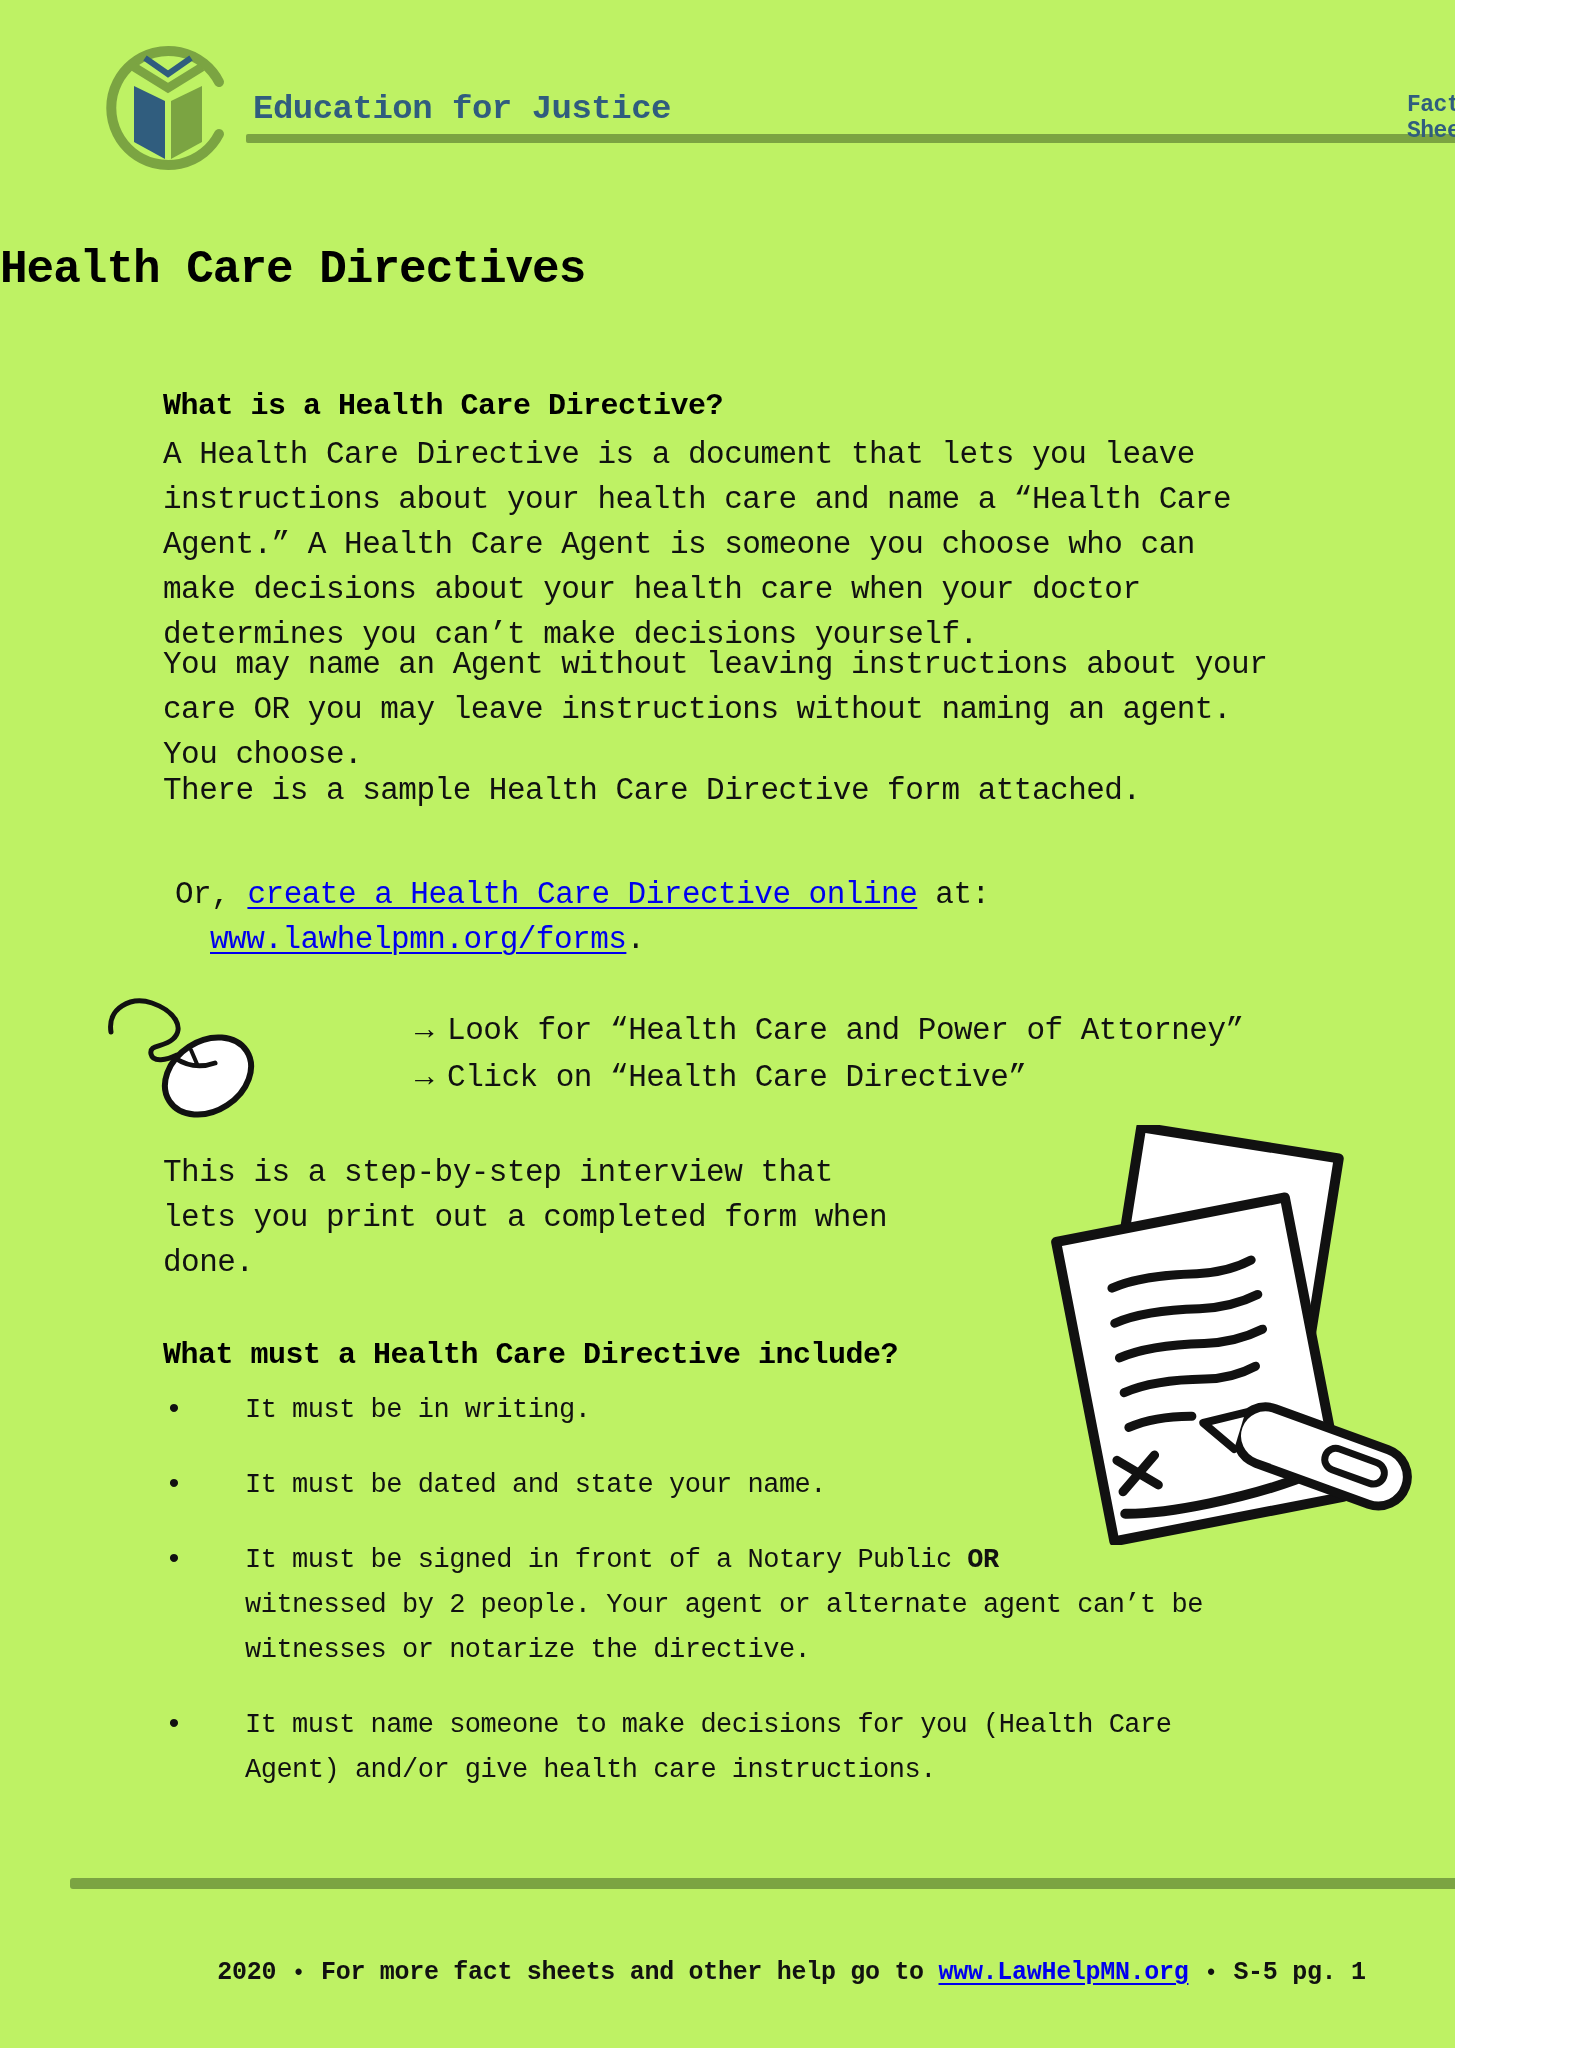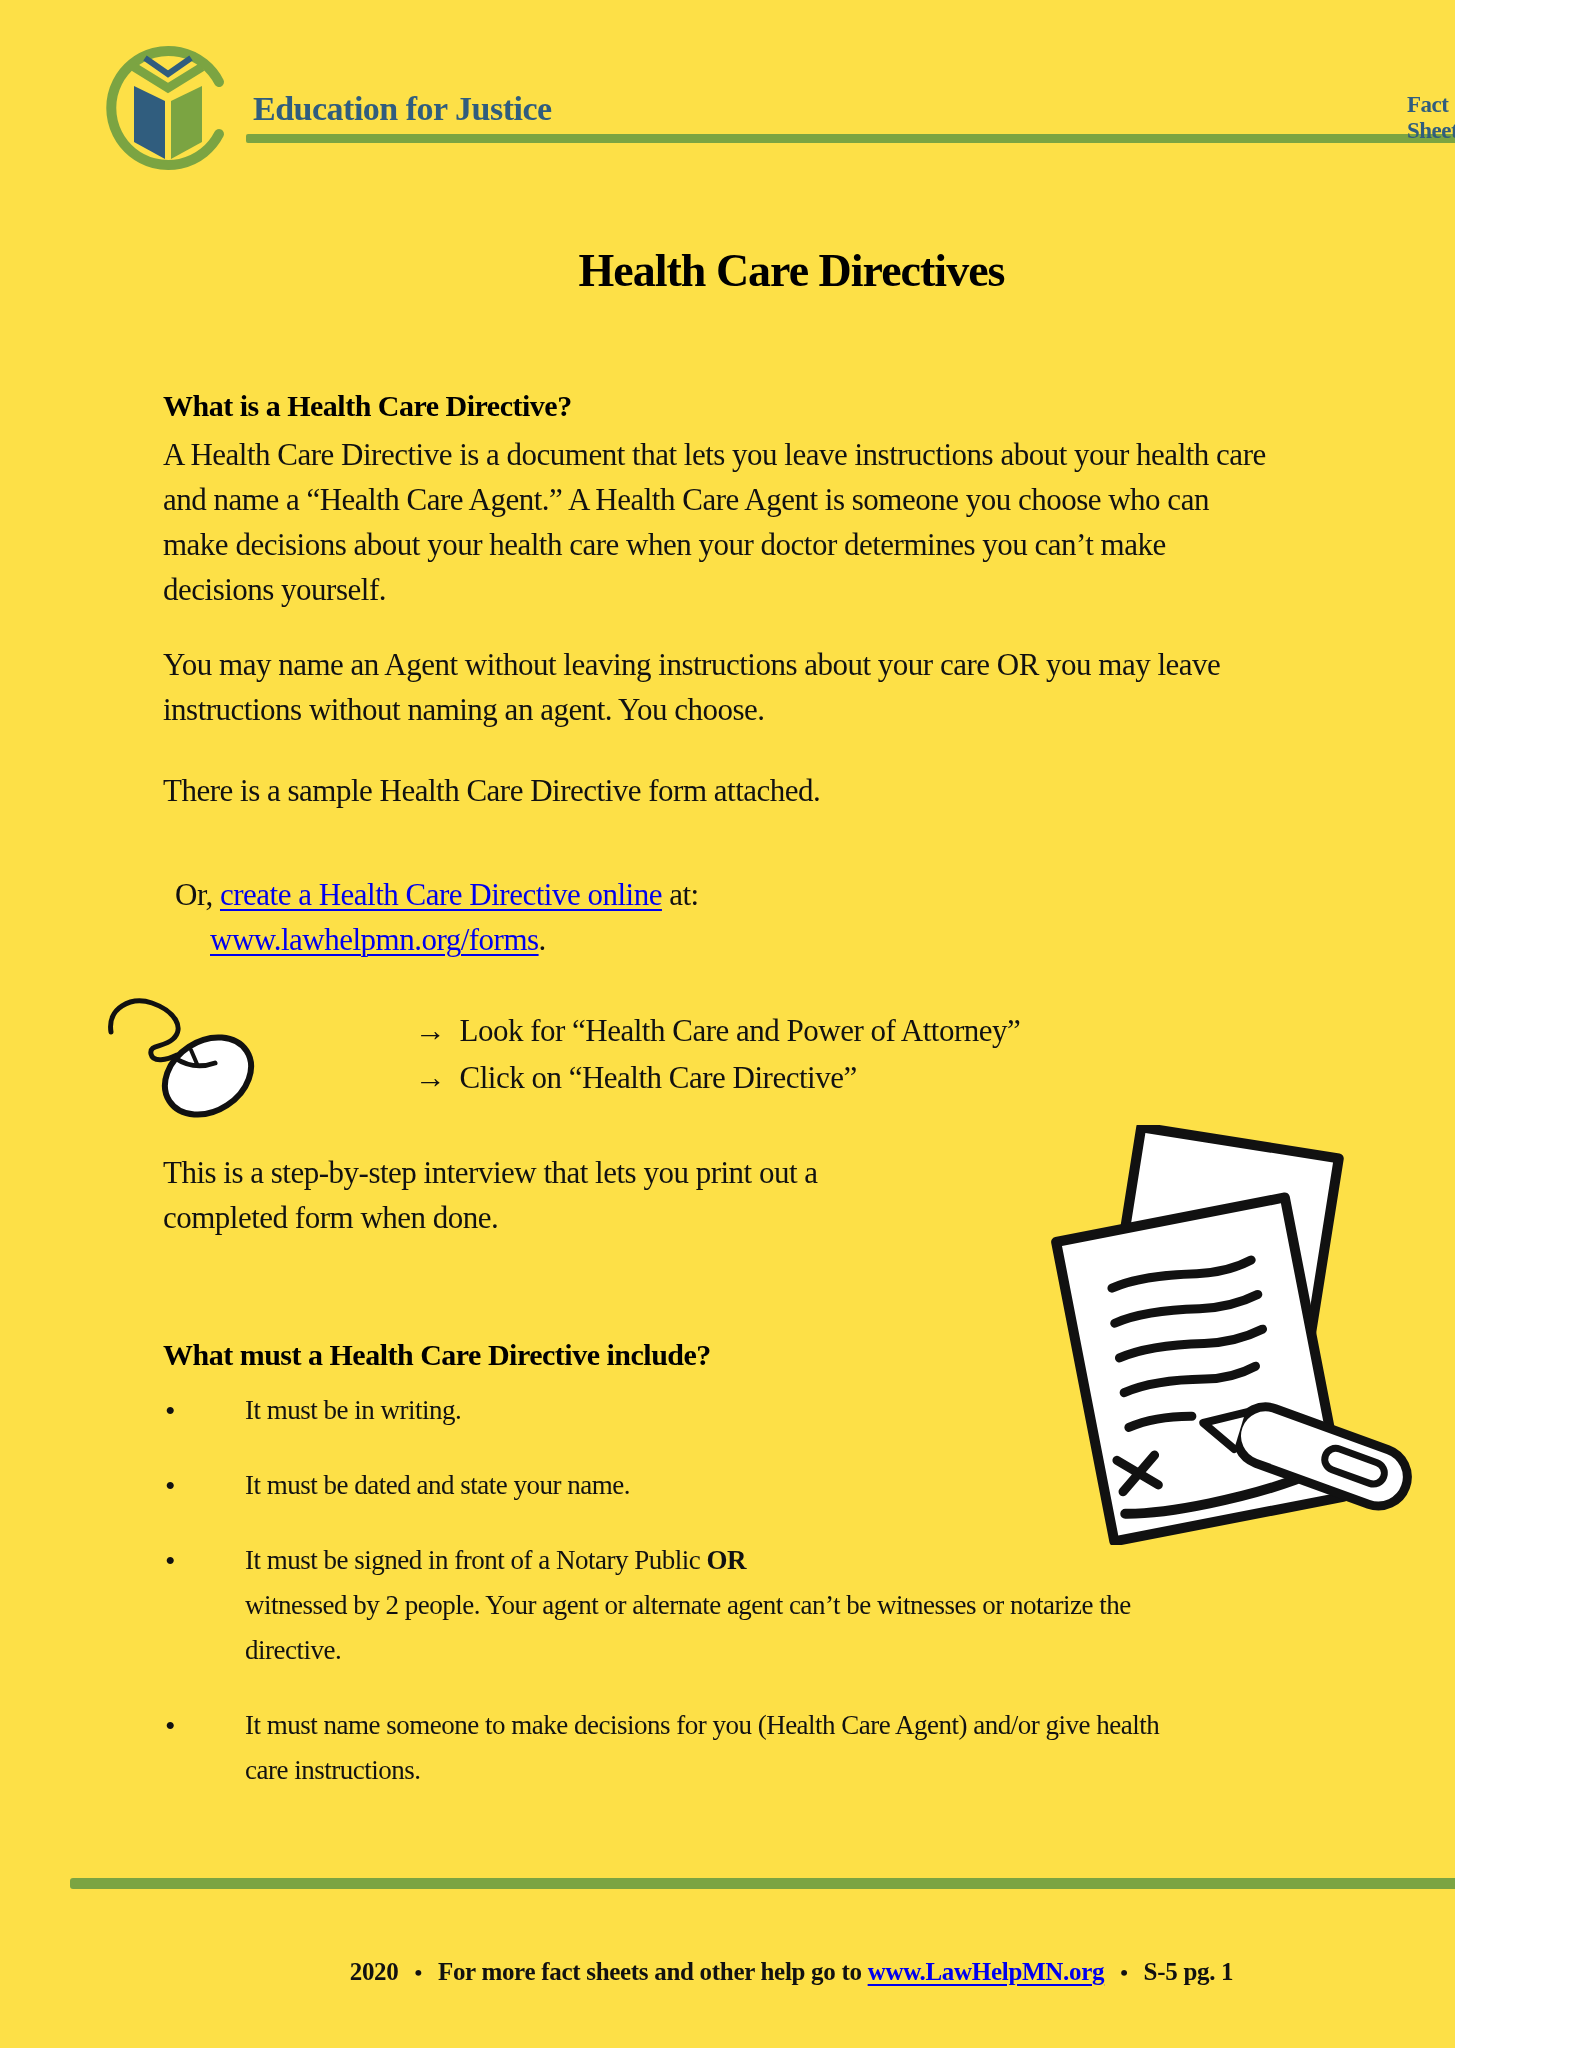--- a/index.html
+++ b/index.html
@@ -1,27 +1,27 @@
 <!DOCTYPE html>
 <html><head>
 <meta charset="utf-8">
 <style>
   html,body{margin:0;padding:0;background:#ffffff;}
   .page{
-    position:relative;width:1455px;height:2048px;background:#fde047;
-    font-family:Liberation Serif, serif;color:#111;overflow:hidden;
+    position:relative;width:1455px;height:2048px;background:#bef264;
+    font-family:Liberation Mono, monospace;color:#111;overflow:hidden;
   }
   .abs{position:absolute;}
   
   .brand{left:253px;top:90px;font-size:34px;font-weight:bold;color:#305D7E;letter-spacing:-0.5px;}
   .tagline{left:283px;top:148px;font-size:22px;font-weight:bold;color:#305D7E;letter-spacing:-0.3px;}
   .factsheet{left:1360px;top:92px;font-size:23px;font-weight:bold;color:#305D7E;letter-spacing:-0.5px;margin-left:47px;}
   .hdr-line{left:246px;top:134px;width:1214px;height:9px;background:#7BA442;border-radius:2px;}
   
-  .title{left:0;top:244px;width:1583px;text-align:center;font-size:46px;font-weight:bold;color:#000;letter-spacing:-1px;}
+  .title{left:0;top:244px;width:1583px;text-align:left;font-size:46px;font-weight:bold;color:#000;letter-spacing:-1px;}
   .h2{font-size:30px;font-weight:bold;color:#000;letter-spacing:-0.5px;line-height:40px;}
   .body-text{font-size:31px;line-height:45px;letter-spacing:-0.5px;color:#111;}
   .w-main{width:1115px;}
   .heading1{left:163px;top:386px;}
   .para1{left:163px;top:432px;}
   .para2{left:163px;top:642px;}
   .para3{left:163px;top:768px;}
   .orline{left:175px;top:872px;white-space:pre-wrap;}
   .urlline{left:210px;top:917px;white-space:pre-wrap;}
   a.doclink{color:#0000EE;text-decoration:underline;text-underline-offset:4px;text-decoration-thickness:2px;cursor:pointer;}

